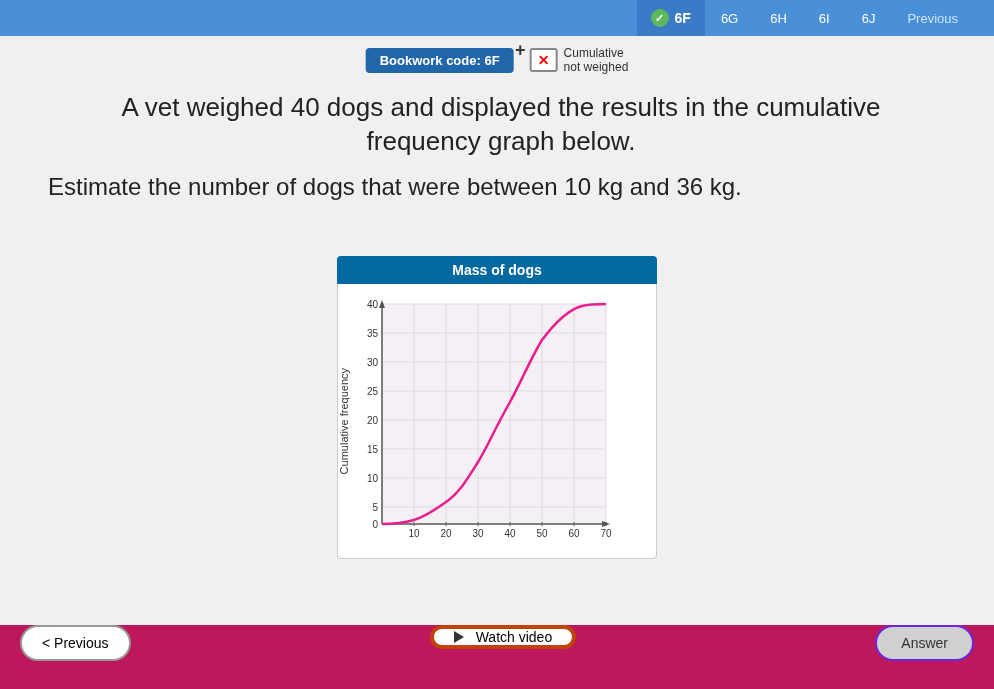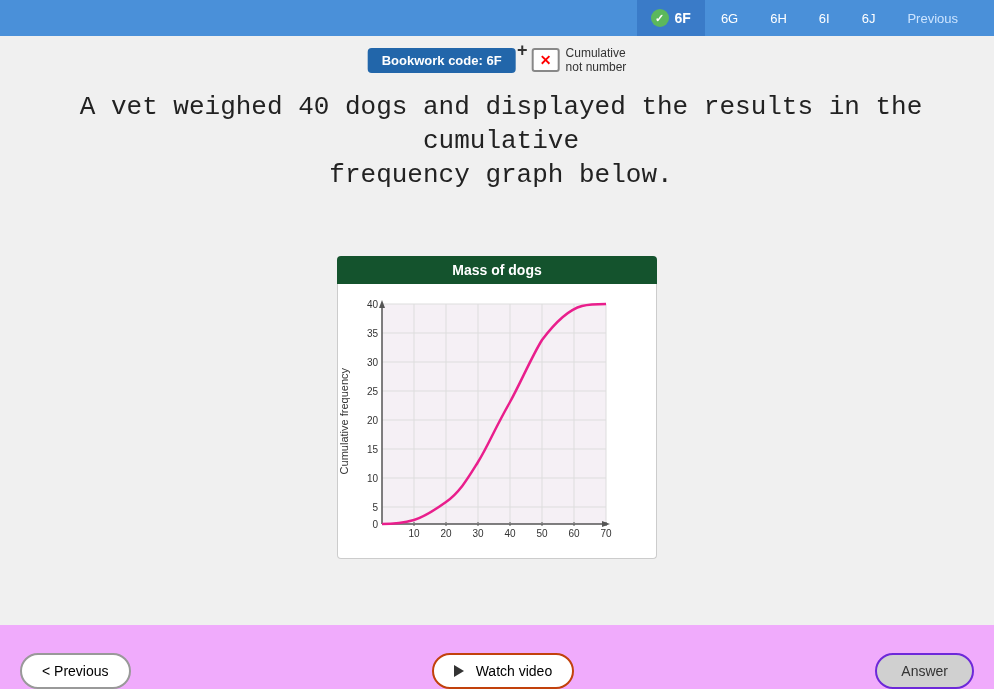--- a/index.html
+++ b/index.html
@@ -131,21 +131,20 @@
     }
 
     
     .question-text {
       position: absolute;
       top: 55px;
       left: 8px;
       right: 0;
       text-align: center;
       padding: 0 40px;
-      font-family: Liberation Mono, monospace;
     }
     .question-text h2 {
       font-size: 26px;
       font-weight: normal;
       color: #222;
       line-height: 1.3;
     }
     .question-text p {
       font-size: 24px;
       font-weight: normal;
@@ -157,21 +156,21 @@
 
     
     .graph-container {
       position: absolute;
       top: 220px;
       left: 50%;
       transform: translateX(-50%);
       width: 320px;
     }
     .graph-title {
-      background: #14532d;
+      background: #0369a1;
       color: white;
       text-align: center;
       font-size: 14px;
       font-weight: bold;
       padding: 6px 0;
       border-radius: 4px 4px 0 0;
     }
     .graph-body {
       background: white;
       padding: 10px 10px 10px 0;
@@ -195,42 +194,42 @@
       flex: 1;
     }
 
     
     .bottom-bar {
       position: absolute;
       bottom: 0;
       left: 0;
       right: 0;
       height: 64px;
-      background: #f0abfc;
-      display: flex;
-      align-items: flex-end;
+      background: #be185d;
+      display: flex;
+      align-items: flex-start;
       justify-content: space-between;
       padding: 0 20px;
     }
     .prev-button {
       background: white;
       border: 2px solid #999;
       border-radius: 20px;
       padding: 8px 20px;
       font-size: 14px;
       cursor: pointer;
       display: flex;
       align-items: center;
       gap: 6px;
     }
     .watch-video-button {
       background: white;
-      border: 2px solid #c2410c;
+      border: 4px solid #c2410c;
       border-radius: 20px;
-      padding: 8px 20px;
+      padding: 0 20px;
       font-size: 14px;
       cursor: pointer;
       display: flex;
       align-items: center;
       gap: 12px;
     }
     .play-icon {
       width: 0;
       height: 0;
       border-style: solid;
@@ -283,30 +282,31 @@
         <span>Bookwork code: 6F</span>
       </div>
       <span class="plus-icon">+</span>
     </div>
     <div class="calculator-badge">
       <div class="calc-icon">
         <span class="calc-x">✕</span>
       </div>
       <div>
         <div>Cumulative</div>
-        <div>not number</div>
+        <div>not weighed</div>
       </div>
     </div>
   </div>
 
   <div class="question-text">
     <h2>
       <span>A vet weighed 40 dogs and displayed the results in the cumulative</span><br>
       <span>frequency graph below.</span>
     </h2>
+    <p>Estimate the number of dogs that were between 10 kg and 36 kg.</p>
   </div>
 
   <div class="graph-container">
     <div class="graph-title">Mass of dogs</div>
     <div class="graph-body">
       <div class="graph-inner">
         <div class="y-axis-label">Cumulative frequency</div>
         <div class="graph-svg-wrapper">
           <svg width="270" height="250" viewBox="0 0 270 250">
 

